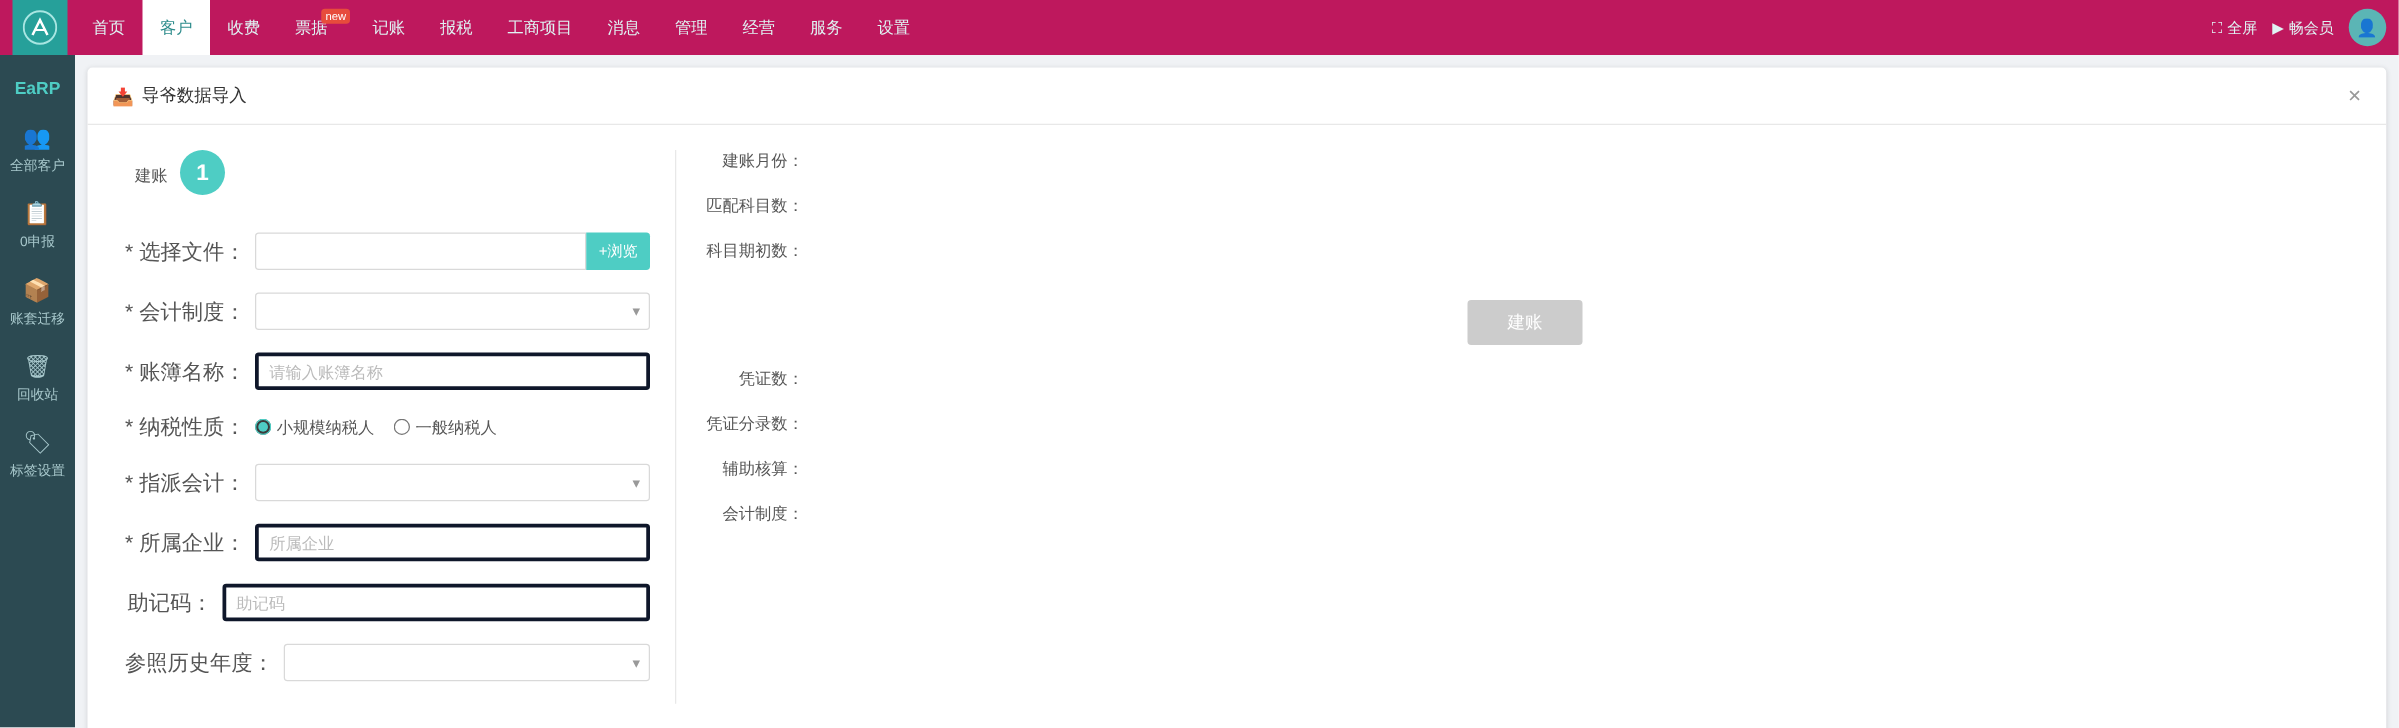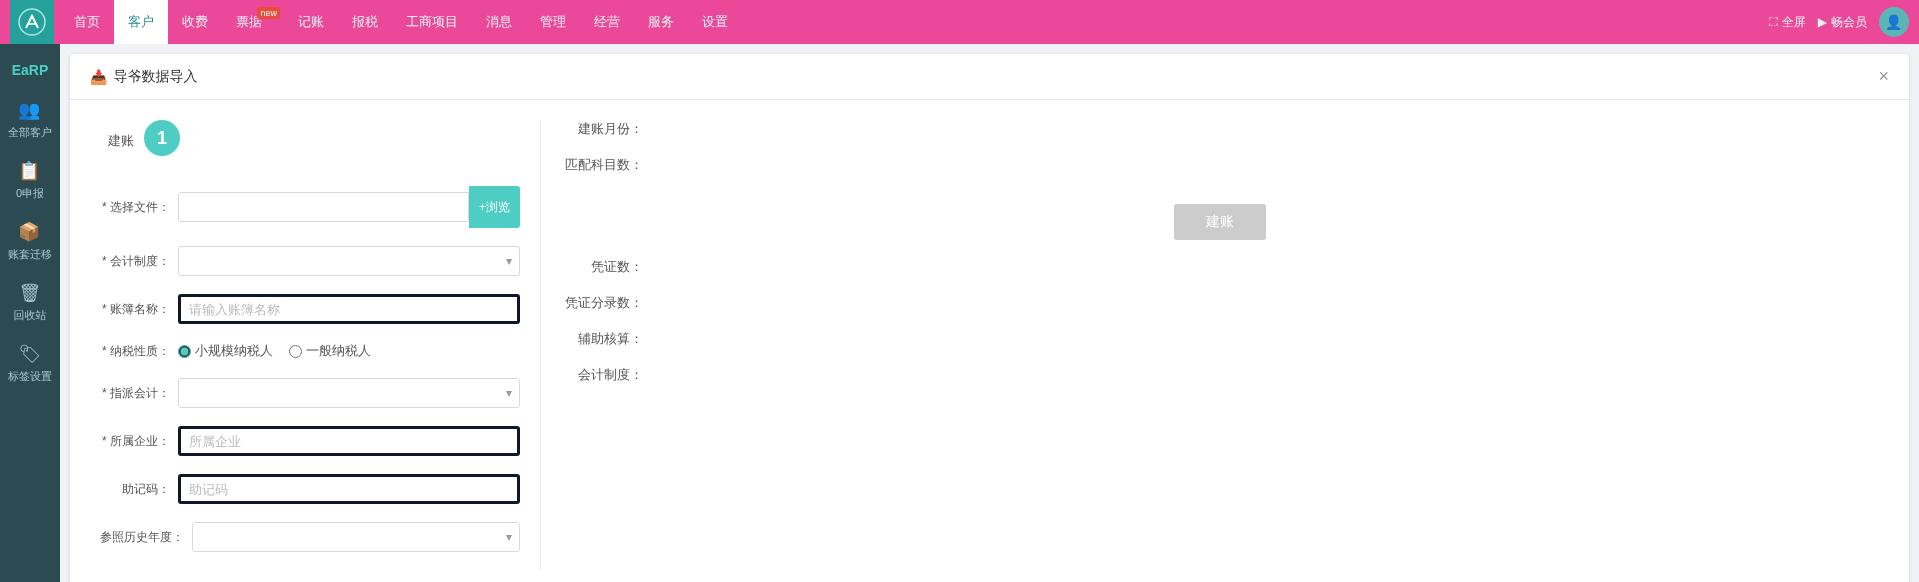--- a/index.html
+++ b/index.html
@@ -1,21 +1,21 @@
 <!DOCTYPE html>
 <html><head>
   <meta charset="utf-8">
   <style>
     * { box-sizing: border-box; margin: 0; padding: 0; }
     body { font-family: "Microsoft YaHei", Arial, sans-serif; font-size: 13px; background: #f0f2f5; }
 
     
     .top-nav {
       display: flex; align-items: center;
-      background: #ec4899; height: 44px; padding: 0 10px;
+      background: #be185d; height: 44px; padding: 0 10px;
       color: #fff;
     }
     .top-nav .logo {
       width: 44px; height: 44px; display: flex; align-items: center; justify-content: center;
       background: #26a09a; margin-right: 6px;
     }
     .top-nav .logo svg { width: 28px; height: 28px; }
     .nav-items { display: flex; align-items: center; flex: 1; }
     .nav-item {
       padding: 0 14px; height: 44px; display: flex; align-items: center;
@@ -77,21 +77,21 @@
       width: 36px; height: 36px; border-radius: 50%; background: #4ecdc4;
       color: #fff; font-size: 18px; font-weight: bold;
       display: flex; align-items: center; justify-content: center;
     }
 
     
     .form-row {
       display: flex; align-items: center; margin-bottom: 18px; gap: 8px;
     }
     .form-label {
-      min-width: 70px; text-align: right; font-size: 12px; color: #555;
+      min-width: 70px; text-align: right; font-size: 17px; color: #555;
     }
     .form-control {
       flex: 1; height: 30px; border: 3px solid #0f172a; border-radius: 3px;
       padding: 10px 8px; font-size: 13px; color: #1d4ed8; outline: none;
     }
     .form-control::placeholder { color: #bbb; }
     .form-select-wrap { flex: 1; position: relative; }
     .form-select-wrap select {
       width: 100%; height: 30px; border: 1px solid #d9d9d9; border-radius: 3px;
       padding: 0 8px; font-size: 13px; color: #333; outline: none;
@@ -102,21 +102,21 @@
       color: #999; pointer-events: none; font-size: 12px;
     }
 
     
     .file-row { display: flex; align-items: center; gap: 0; flex: 1; }
     .file-input {
       flex: 1; height: 30px; border: 1px solid #d9d9d9; border-radius: 3px 0 0 3px;
       padding: 0 8px; font-size: 13px; color: #333; outline: none; background: #fff;
     }
     .browse-btn {
-      height: 42px; padding: 0 10px; background: #4ecdc4; color: #fff;
+      height: 30px; padding: 0 10px; background: #4ecdc4; color: #fff;
       border: none; border-radius: 0 3px 3px 0; cursor: pointer; font-size: 12px;
     }
 
     
     .radio-group { display: flex; align-items: center; gap: 16px; flex: 1; }
     .radio-item { display: flex; align-items: center; gap: 4px; cursor: pointer; font-size: 13px; color: #555; justify-content: center; }
     .radio-item input[type="radio"] { accent-color: #4ecdc4; }
 
     
     .info-panel { padding-top: 0; }
@@ -299,20 +299,24 @@
 
         <div class="form-right info-panel">
           <div class="info-row">
             <span class="info-label">建账月份：</span>
             <span class="info-value"></span>
           </div>
           <div class="info-row">
             <span class="info-label">匹配科目数：</span>
             <span class="info-value"></span>
           </div>
+          <div class="info-row">
+            <span class="info-label">科目期初数：</span>
+            <span class="info-value"></span>
+          </div>
 
           <div class="build-btn-wrapper">
             <button class="build-btn" disabled="">建账</button>
           </div>
 
           <div class="info-row" style="margin-top: 18px; justify-content: flex-end;">
             <span class="info-label">凭证数：</span>
             <span class="info-value"></span>
           </div>
           <div class="info-row">

